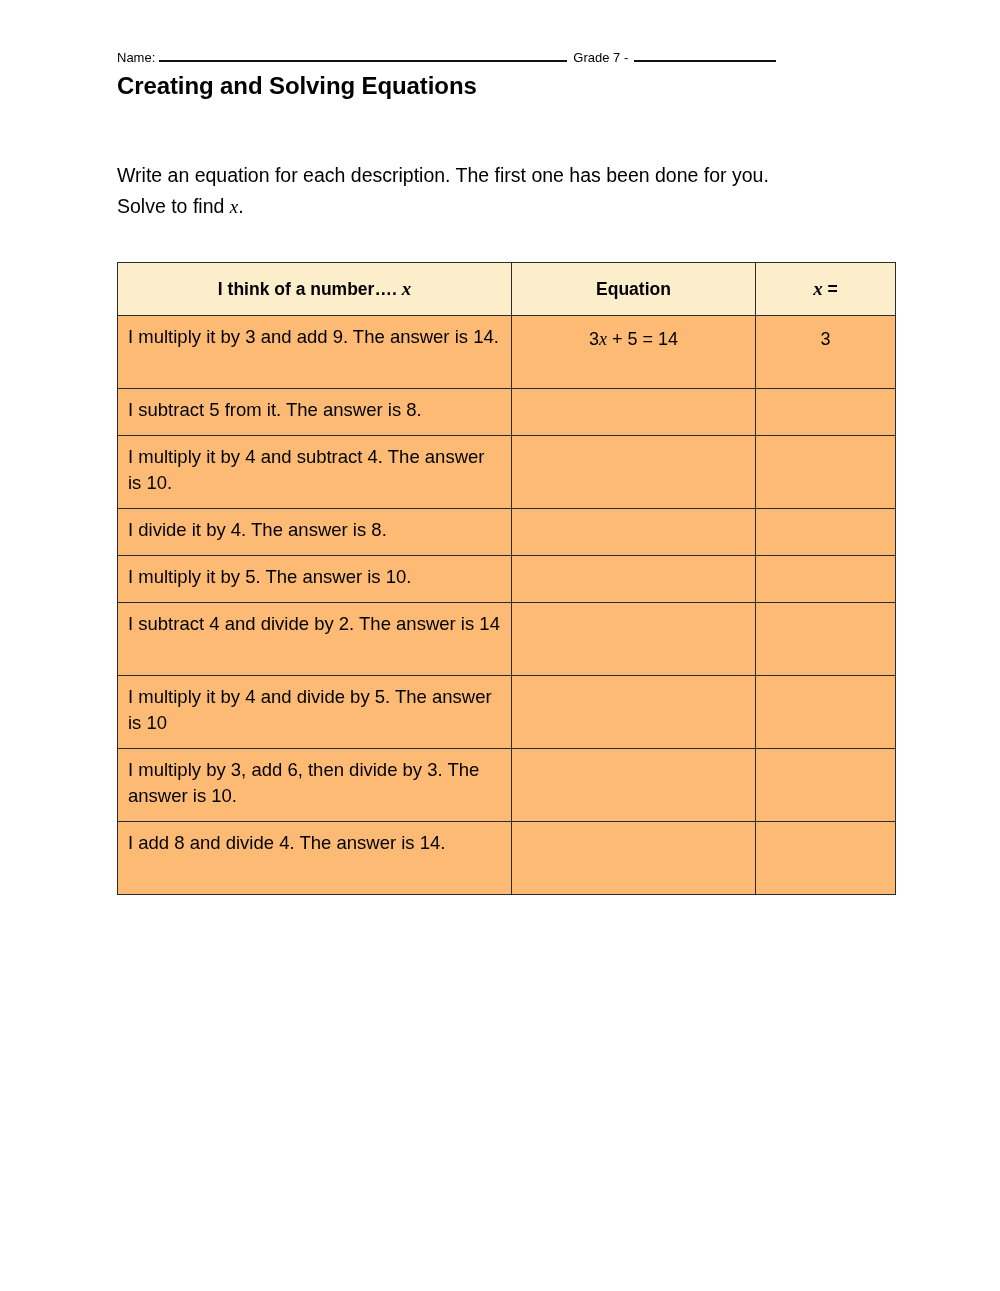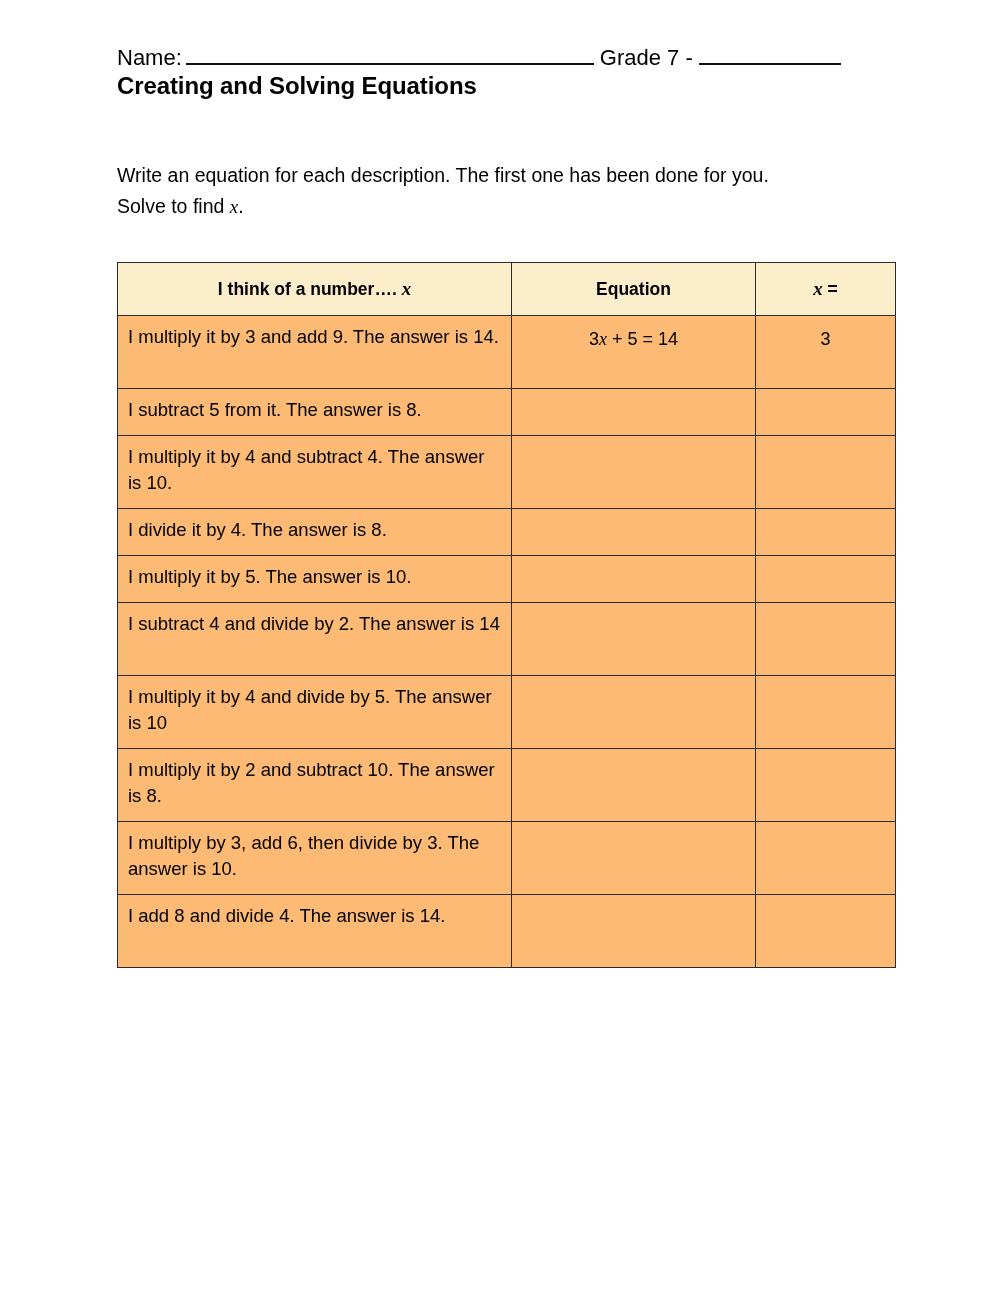--- a/index.html
+++ b/index.html
@@ -18,21 +18,21 @@
 
   .page {
     padding: 45px 105px 0 117px;
     box-sizing: border-box;
   }
 
   
   .name-line {
     display: flex;
     align-items: baseline;
-    font-size: 22px;
+    font-size: 13px;
     line-height: 26px;
     white-space: nowrap;
   }
   .name-label { flex: 0 0 auto; }
   .rule {
     display: inline-block;
     border-bottom: 2px solid #111;
     height: 15px;
   }
   .rule-name { width: 408px; margin: 0 6px 0 4px; }
@@ -187,25 +187,20 @@
           <td class="cell-desc">I subtract 4 and divide by 2. The answer is 14</td>
           <td class="cell-eq"><span></span><span class="var"></span><span></span></td>
           <td class="cell-x"></td>
         </tr>
         <tr class="h2">
           <td class="cell-desc">I multiply it by 4 and divide by 5. The answer is 10</td>
           <td class="cell-eq"><span></span><span class="var"></span><span></span></td>
           <td class="cell-x"></td>
         </tr>
         <tr class="h2">
-          <td class="cell-desc">I multiply it by 2 and subtract 10. The answer is 8.</td>
-          <td class="cell-eq"><span></span><span class="var"></span><span></span></td>
-          <td class="cell-x"></td>
-        </tr>
-        <tr class="h2">
           <td class="cell-desc">I multiply by 3, add 6, then divide by 3. The answer is 10.</td>
           <td class="cell-eq"><span></span><span class="var"></span><span></span></td>
           <td class="cell-x"></td>
         </tr>
         <tr class="h2">
           <td class="cell-desc">I add 8 and divide 4. The answer is 14.</td>
           <td class="cell-eq"><span></span><span class="var"></span><span></span></td>
           <td class="cell-x"></td>
         </tr>
       </tbody>

